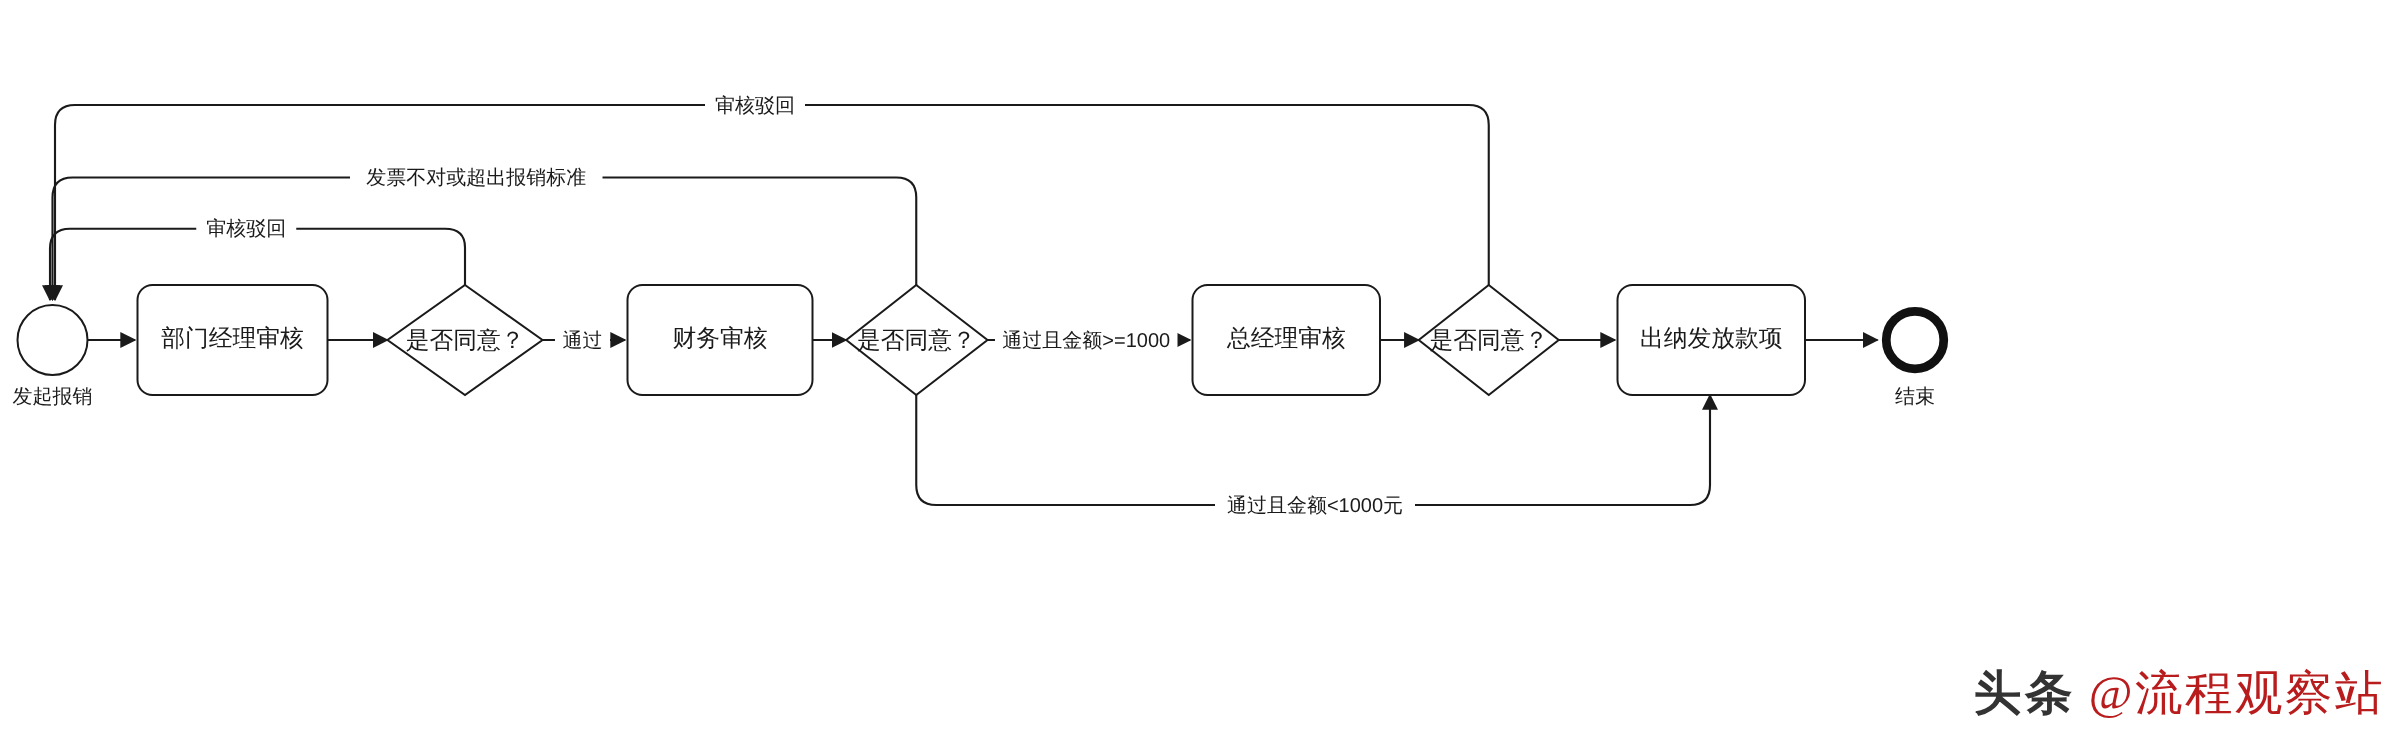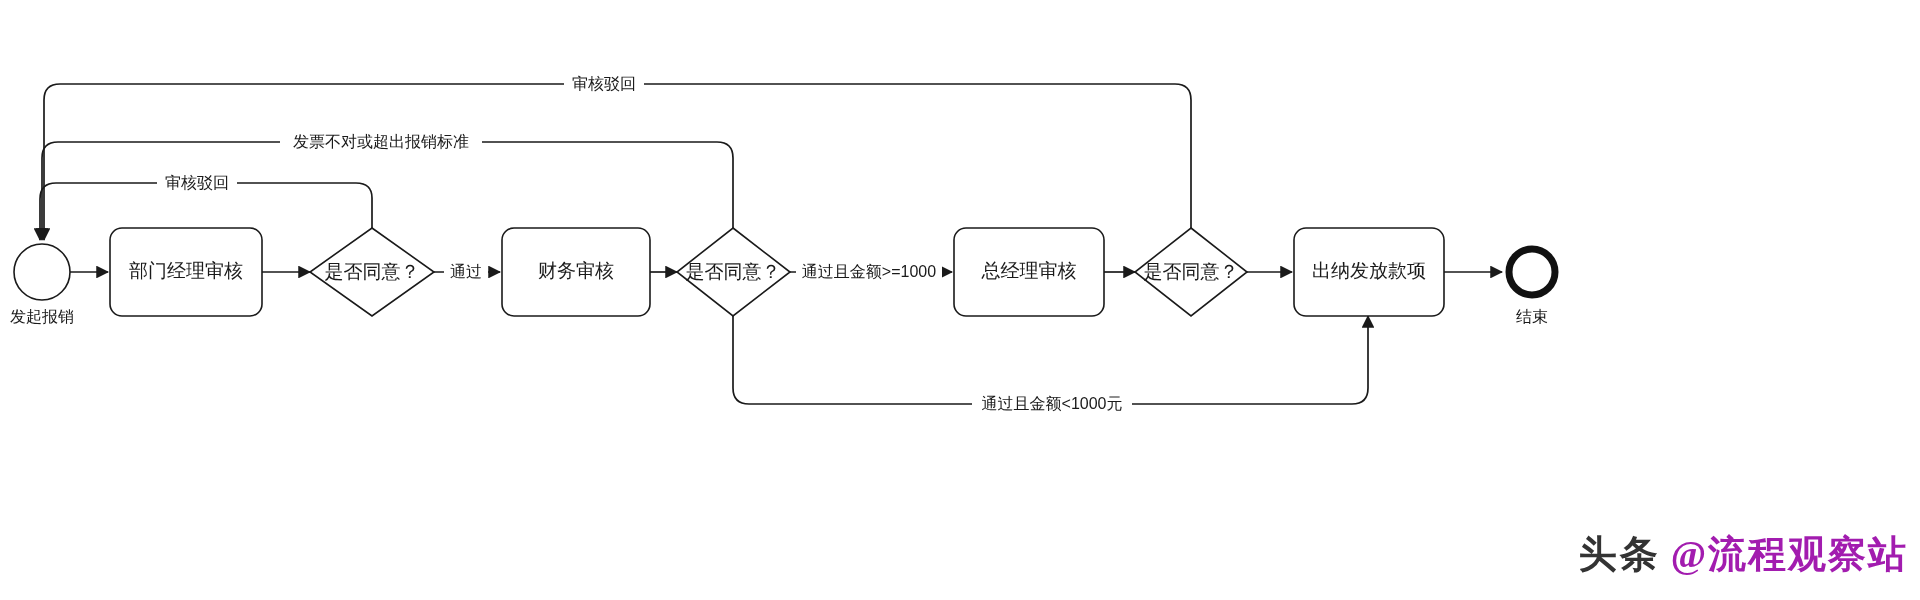--- a/index.html
+++ b/index.html
@@ -89,23 +89,23 @@
   .watermark-brand {
     font-family: "Liberation Serif", "DejaVu Serif", serif;
     font-size: 38px;
     font-weight: bold;
     letter-spacing: 3px;
     color: #333333;
   }
   .watermark-handle {
     font-family: "Liberation Serif", "DejaVu Serif", serif;
     font-size: 38px;
-    font-weight: bold;
+    font-weight: normal;
     letter-spacing: 2px;
-    color: #a21caf;
+    color: #b91c1c;
   }
 </style>
 </head>
 <body>
 
 <div id="canvas">
 
   <svg id="flow-svg" viewBox="0 0 1920 600">
     <defs>
       <marker id="arrow" viewBox="0 0 10 10" refX="9.2" refY="5" markerWidth="7.5" markerHeight="7.5" orient="auto-start-reverse">

